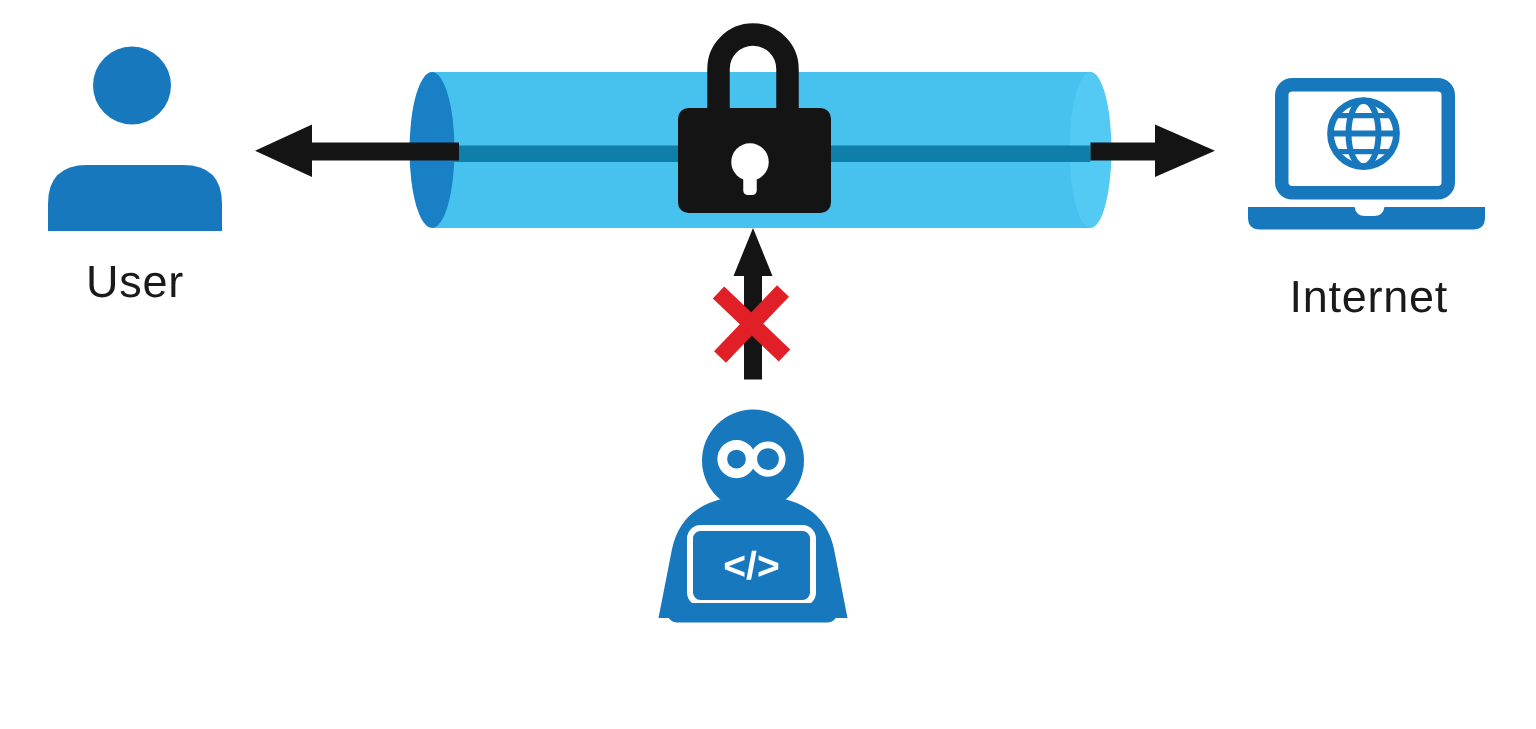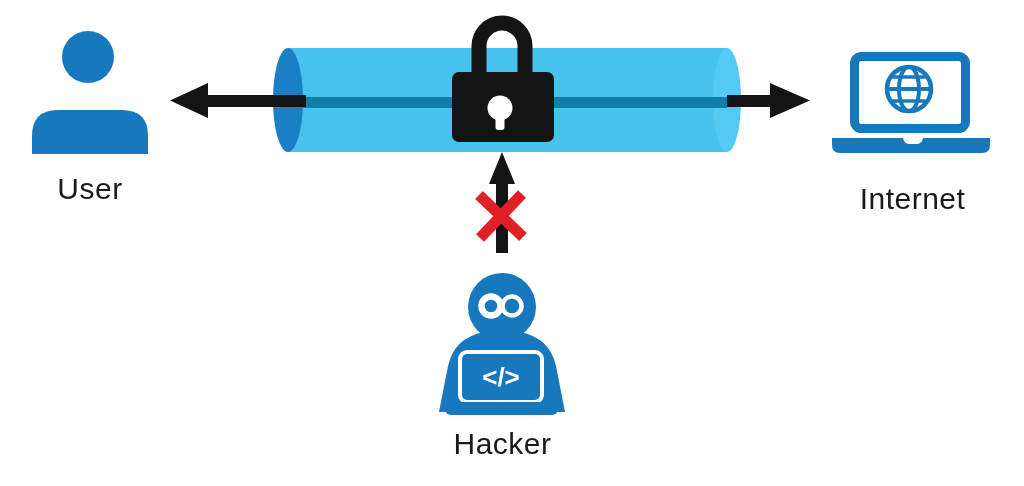--- a/index.html
+++ b/index.html
@@ -91,15 +91,14 @@
       <circle cx="56" cy="34" r="9.5" stroke-width="6.5"></circle>
       <circle cx="77" cy="34" r="9.5" stroke-width="4.5"></circle>
     </g>
     <rect x="25" y="80" width="82" height="50" rx="7" fill="var(--blue)" stroke="#ffffff" stroke-width="4"></rect>
     <text x="66" y="114" text-anchor="middle" font-family="Liberation Sans, sans-serif" font-size="26" font-weight="bold" fill="#ffffff">&lt;/&gt;</text>
     <rect x="10" y="130" width="113" height="13" rx="6" fill="var(--blue)"></rect>
   </svg>
 
   <div class="label" style="left:30px;top:172px;width:120px;">User</div>
   <div class="label" style="left:830px;top:182px;width:165px;">Internet</div>
-  <div class="label" style="left:430px;top:427px;width:145px;">Hacker</div>
 
 </div>
 
 </body></html>

